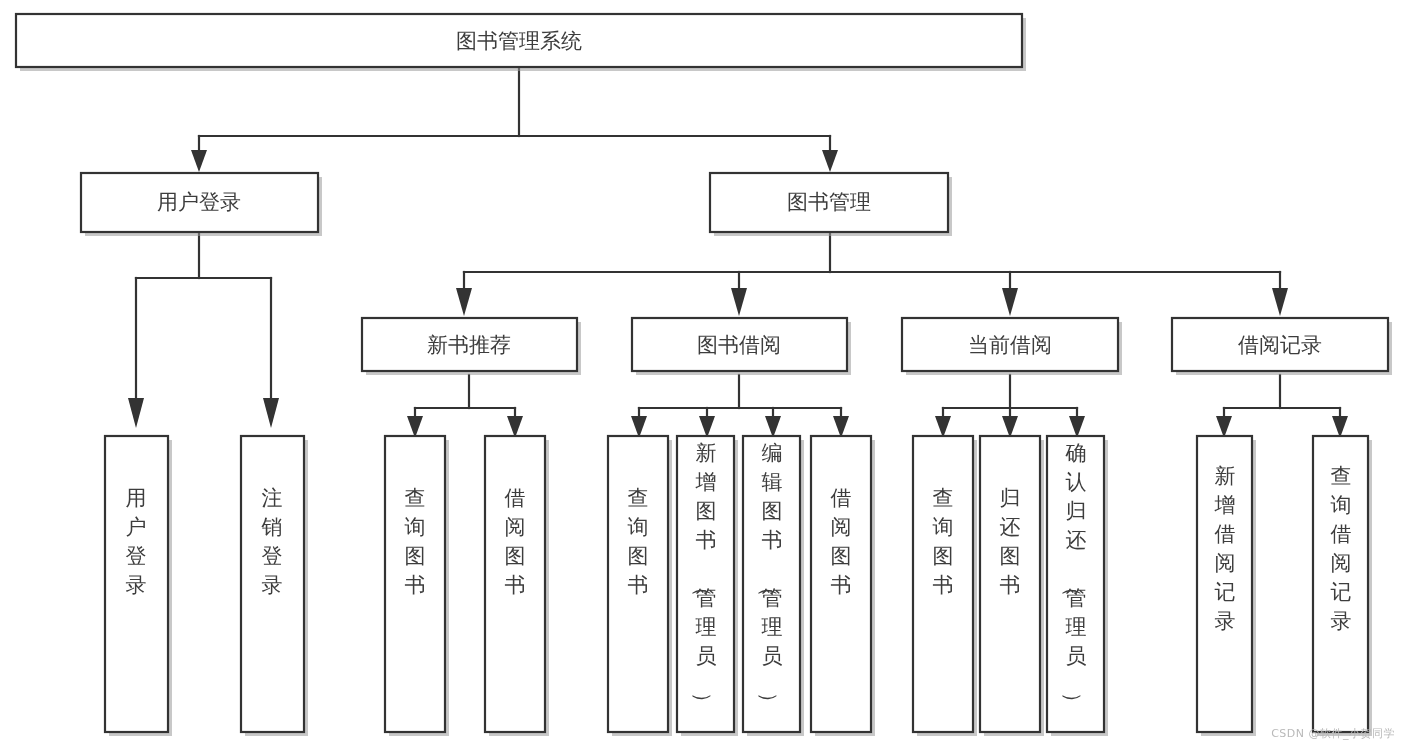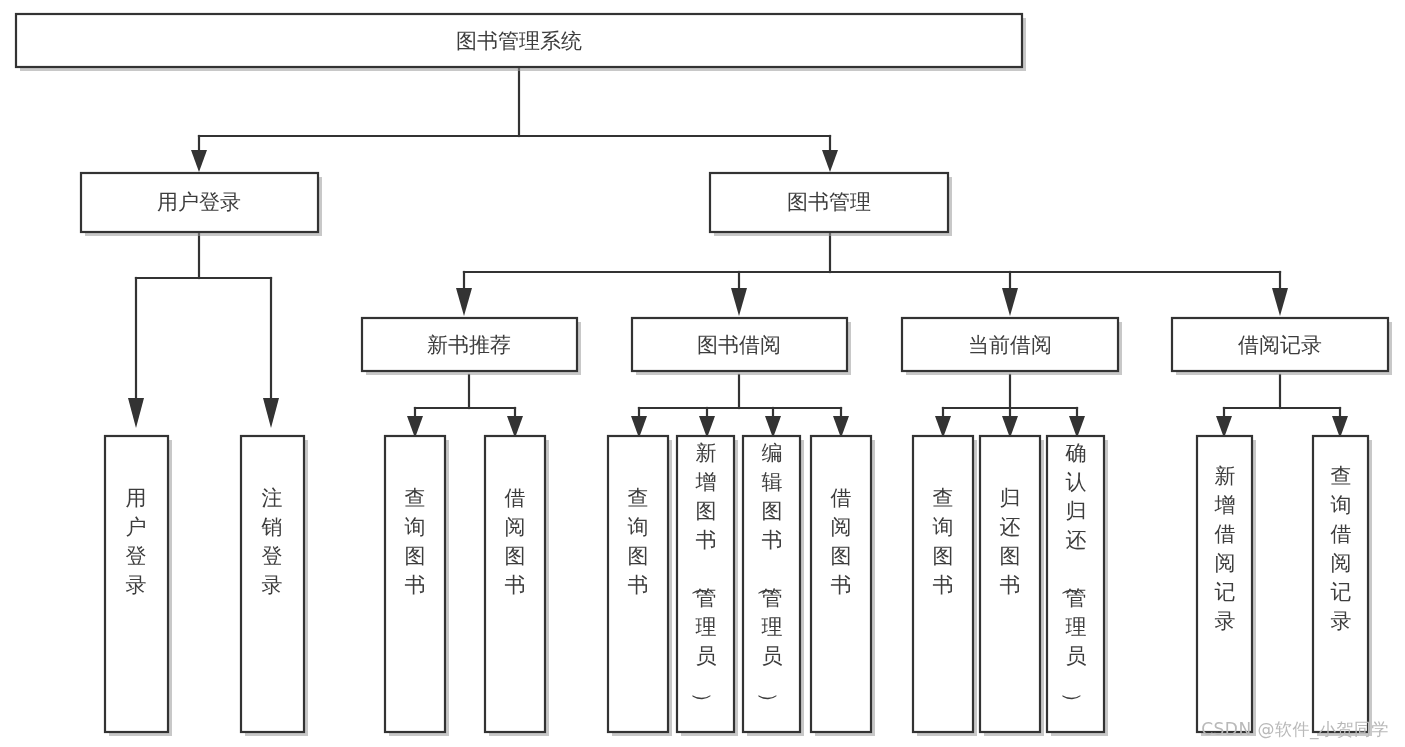--- a/index.html
+++ b/index.html
@@ -52,24 +52,24 @@
     dominant-baseline: middle;
   }
   .node-label-v {
     font-family: "DejaVu Sans", "Liberation Sans", sans-serif;
     font-size: 21px;
     fill: #3d3d3d;
     text-anchor: middle;
   }
   .watermark {
     position: absolute;
-    right: 16px;
+    right: 10px;
     bottom: 6px;
     font-family: "DejaVu Sans", "Liberation Sans", sans-serif;
-    font-size: 17px;
+    font-size: 11px;
     color: #b9b9b9;
     letter-spacing: 0.5px;
     white-space: nowrap;
     pointer-events: none;
   }
 </style>
 </head>
 <body>
 
 <div id="diagram-root">

